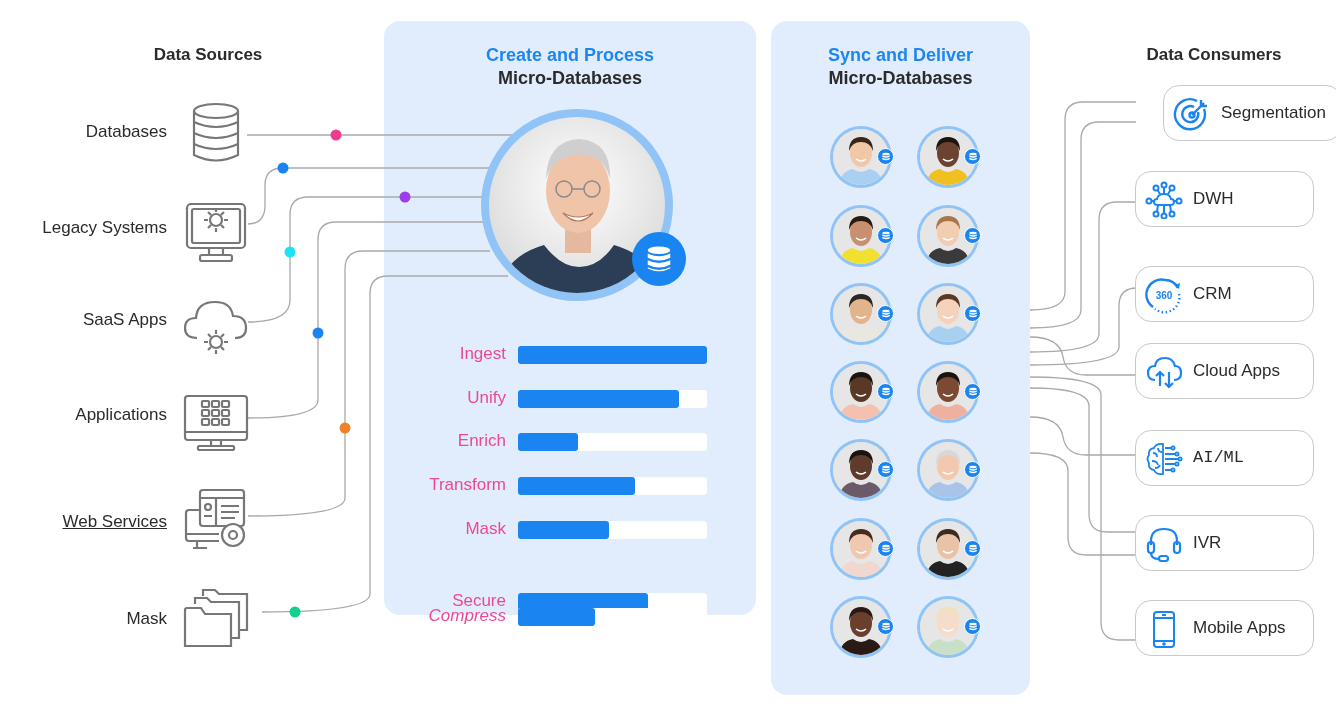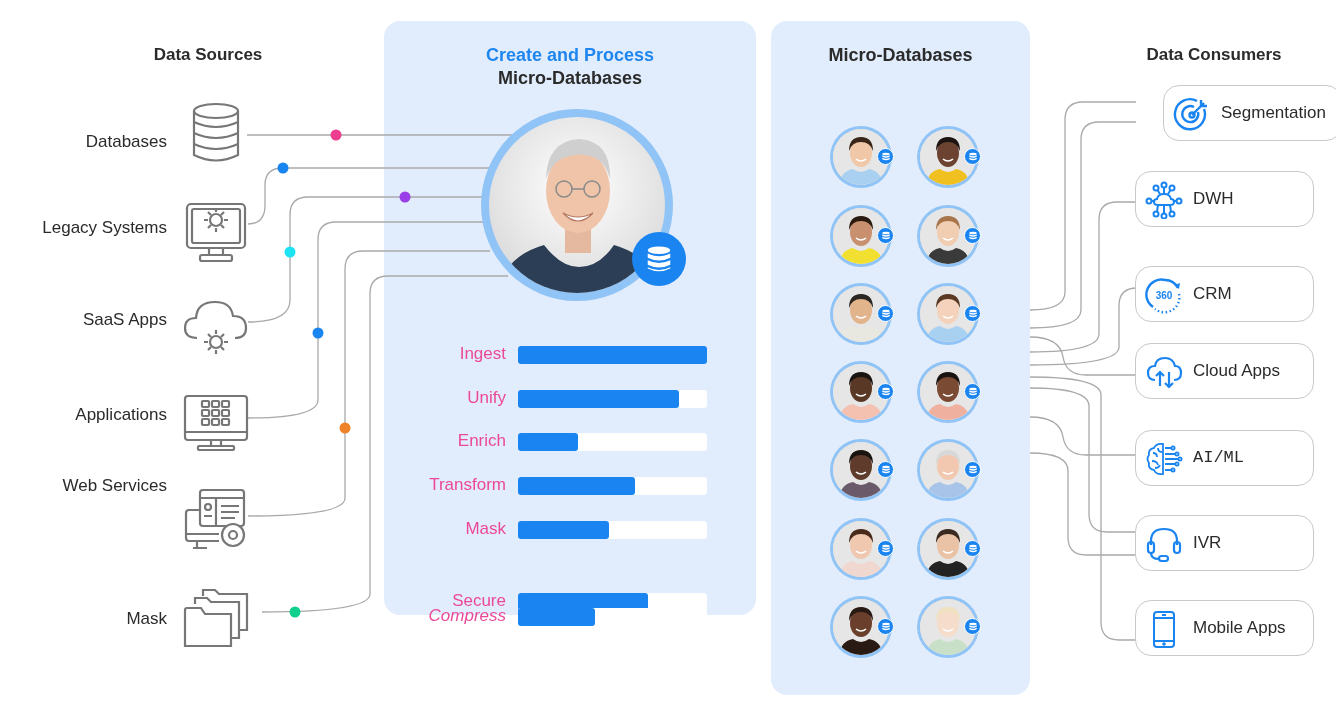--- a/index.html
+++ b/index.html
@@ -53,20 +53,21 @@
 <div class="col-title" style="left:1124px; top:45px; width:180px;">Data Consumers</div>
 
 <div class="panel" style="left:384px; top:21px; width:372px; height:594px;">
   <div class="panel-title" style="top:23px;">
     <span class="accent">Create and Process</span>
     <span class="sub">Micro-Databases</span>
   </div>
 </div>
 <div class="panel" style="left:771px; top:21px; width:259px; height:674px;">
   <div class="panel-title" style="top:23px;">
+    <span class="accent">Sync and Deliver</span>
     <span class="sub">Micro-Databases</span>
   </div>
 </div>
 
 <svg class="wires" viewBox="0 0 1336 716">
   <g fill="none" stroke="#a9a9a9" stroke-width="1.3">
 
     <path d="M247 135 H520"></path>
     <path d="M248 224 Q265 224 265 205 V185 Q265 168 283 168 H495"></path>
     <path d="M248 322 Q290 322 290 300 V215 Q290 197 308 197 H485"></path>
@@ -87,25 +88,25 @@
 
   <circle cx="336" cy="135" r="5.5" fill="#ee3d8f"></circle>
   <circle cx="283" cy="168" r="5.5" fill="#1a84f0"></circle>
   <circle cx="405" cy="197" r="5.5" fill="#9a3ee8"></circle>
   <circle cx="290" cy="252" r="5.5" fill="#1ee3f5"></circle>
   <circle cx="318" cy="333" r="5.5" fill="#1a84f0"></circle>
   <circle cx="345" cy="428" r="5.5" fill="#f0822a"></circle>
   <circle cx="295" cy="612" r="5.5" fill="#10d08e"></circle>
 </svg>
 
-<div class="src-label" style="top:132px;">Databases</div>
+<div class="src-label" style="top:122px;">Databases</div>
 <div class="src-label" style="top:218px;">Legacy Systems</div>
 <div class="src-label" style="top:310px;">SaaS Apps</div>
 <div class="src-label" style="top:405px;">Applications</div>
-<div class="src-label" style="top:476px;">Web Services</div>
+<div class="src-label" style="top:512px;text-decoration:underline;">Web Services</div>
 <div class="src-label" style="top:609px;">Mask</div>
 
 <svg class="src-icon" style="left:183px; top:100px;" viewBox="0 0 66 66">
   <g fill="none" stroke="#777" stroke-width="2.2">
     <ellipse cx="33" cy="11" rx="22" ry="7"></ellipse>
     <path d="M11 11 V55 Q33 66 55 55 V11"></path>
     <path d="M11 22 Q33 32 55 22"></path>
     <path d="M11 33 Q33 43 55 33"></path>
     <path d="M11 44 Q33 54 55 44"></path>
   </g>

